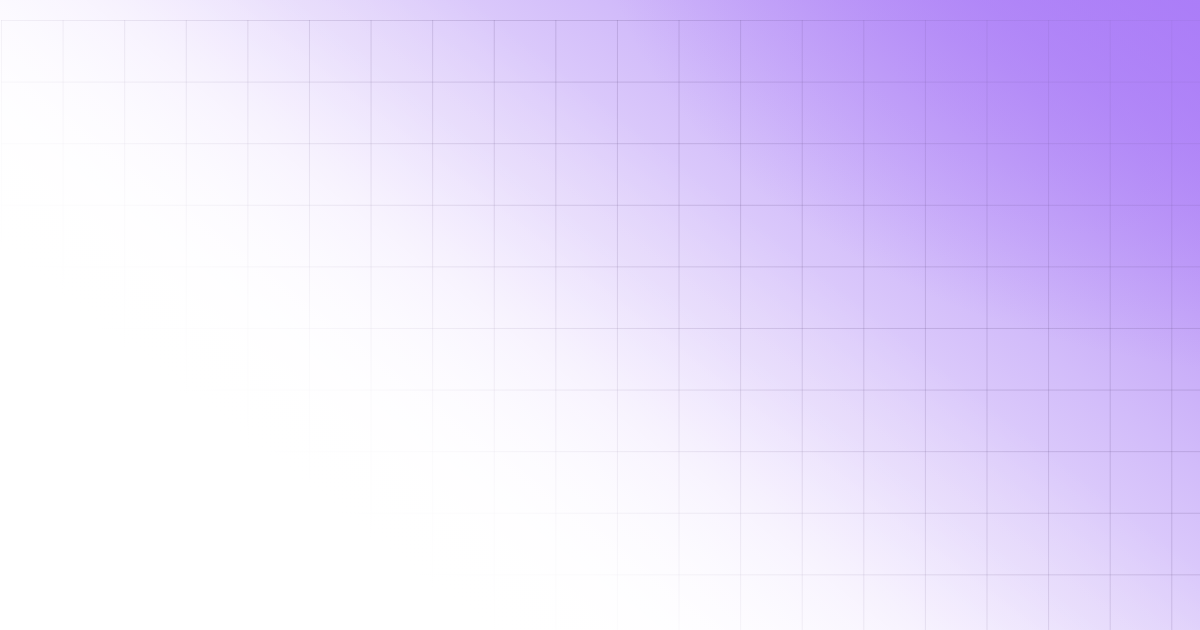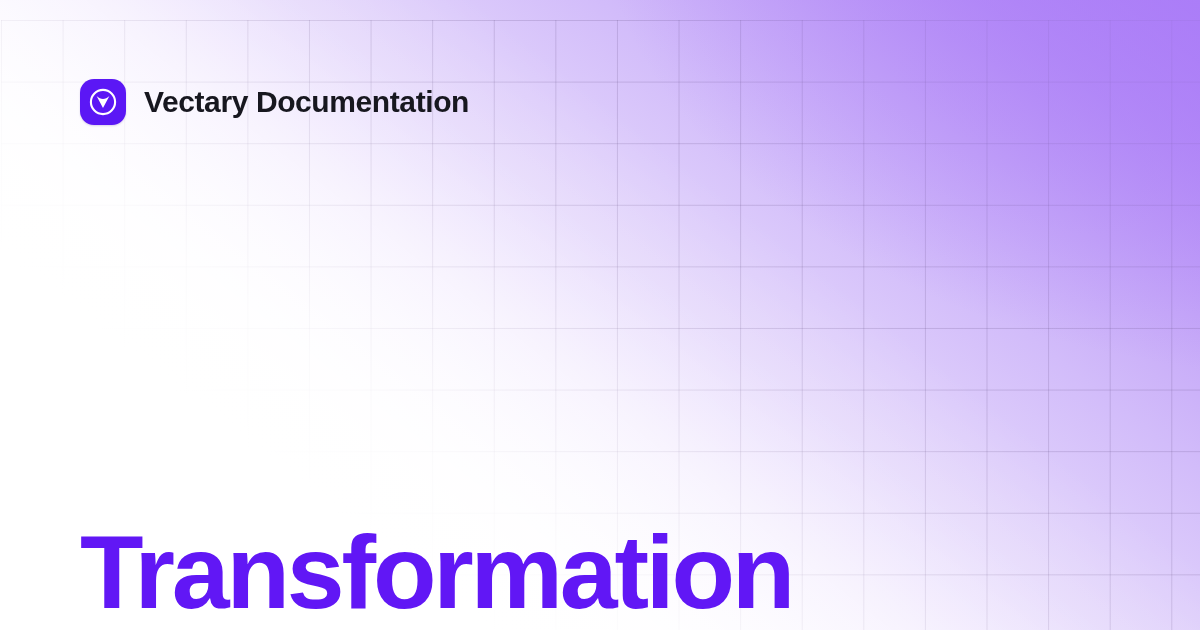--- a/index.html
+++ b/index.html
@@ -137,25 +137,15 @@
 </head>
 <body>
 
 <div class="banner">
 
   <div class="bg-gradient"></div>
   <div class="bg-grid"></div>
   <div class="bg-wash"></div>
   <div class="bg-wash-tr"></div>
 
-  <div class="brand-row">
-    <div class="brand-logo">
-      <svg width="30" height="30" viewBox="0 0 30 30" aria-hidden="true">
-        <circle cx="15" cy="15" r="12.1" fill="none" stroke="#ffffff" stroke-width="2.1"></circle>
-        <path d="M8.6 9.1 L15 20.9 L21.4 9.1 C19.3 11.2 17.1 12.0 15 12.0 C12.9 12.0 10.7 11.2 8.6 9.1 Z" fill="#ffffff"></path>
-      </svg>
-    </div>
-    <div class="brand-title">Vectary Documentation</div>
-  </div>
 
-  <h1 class="page-heading">Transformation</h1>
 
 </div>
 
 </body></html>

